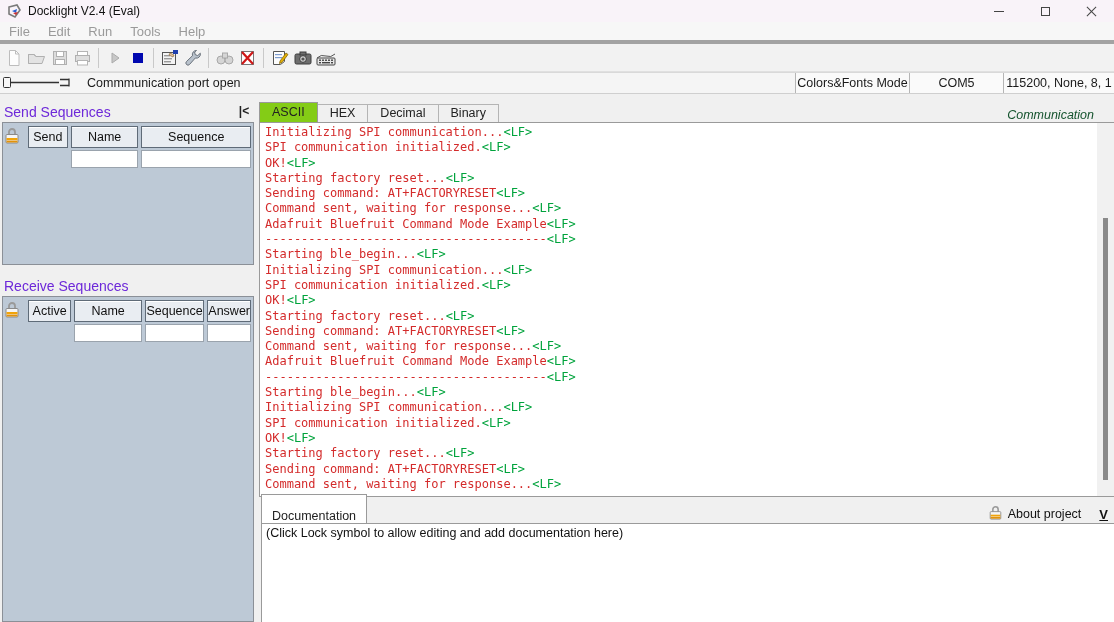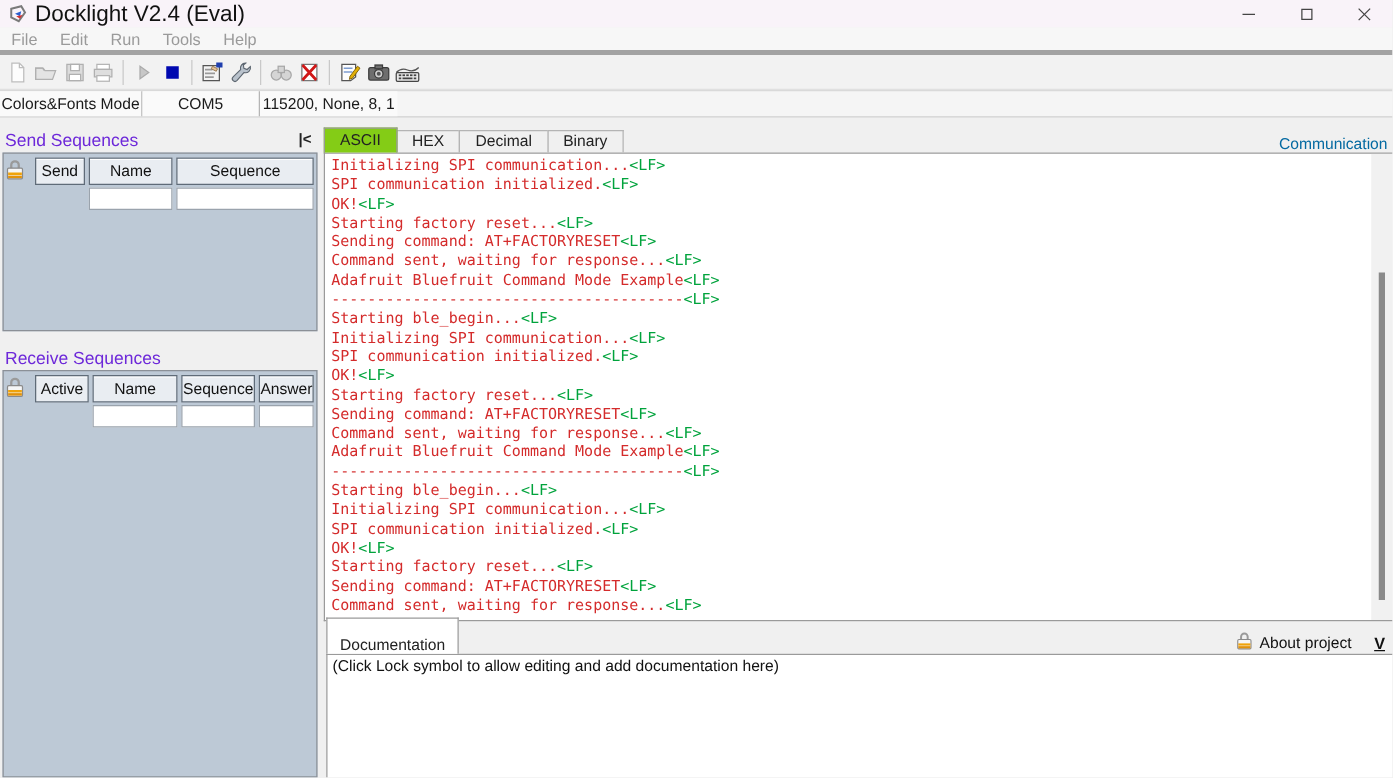--- a/index.html
+++ b/index.html
@@ -2,21 +2,21 @@
 <html><head>
 <meta charset="utf-8">
 <style>
   * { margin:0; padding:0; box-sizing:border-box; }
   html,body { width:1114px; height:622px; overflow:hidden; }
   body { font-family:"Liberation Sans", sans-serif; background:#f0f0f0; position:relative; font-size:12px; color:#1a1a1a; }
 
   
   .titlebar { position:absolute; top:0; left:0; width:1114px; height:22px; background:#f9f3f9; display:flex; align-items:center; }
   .app-icon { margin:0 6px 0 7px; display:flex; }
-  .win-title { font-size:18px; color:#111; }
+  .win-title { font-size:12px; color:#111; }
   .win-controls { margin-left:auto; display:flex; height:22px; }
   .win-btn { width:46px; height:22px; display:flex; align-items:center; justify-content:center; cursor:default; }
   .glyph-min { width:10px; border-bottom:1px solid #444; }
   .glyph-max { width:9px; height:9px; border:1px solid #444; }
   .glyph-close { position:relative; width:11px; height:11px; }
   .glyph-close::before,.glyph-close::after { content:""; position:absolute; left:-1px; top:5px; width:13px; height:1px; background:#444; }
   .glyph-close::before { transform:rotate(45deg); }
   .glyph-close::after { transform:rotate(-45deg); }
 
   
@@ -50,21 +50,21 @@
   .input-row { display:flex; gap:3px; margin-top:2px; }
   .input-cell { background:#fff; border:1px solid #9aa3ad; height:18px; }
   .w-send {width:40px;} .w-name-s {width:68px;} .w-seq-s {width:110px;}
   .w-active {width:44px;} .w-name-r {width:68px;} .w-seq-r {width:60px;} .w-ans {width:44px;}
   .sp-lock { width:20px; } .sp-send { width:40px; } .sp-active { width:44px; }
 
   
   .tabrow { position:absolute; top:103px; left:259px; width:855px; height:19px; display:flex; align-items:flex-end; }
   .tab { font-size:12.5px; padding:1px 12px 2px 12px; border:1px solid #b4b4b4; border-bottom:none; background:#f0f0f0; color:#222; margin-right:-1px; height:18px; }
   .tab.active { background:#84cc16; height:20px; position:relative; z-index:3; padding-top:2px; border-color:#9a9a9a; }
-  .comm-label { margin-left:auto; font-size:12.5px; color:#0369a1; padding-right:4px; }
+  .comm-label { margin-left:auto; font-size:12.5px; color:#14532d; padding-right:20px;font-style:italic; }
   .comm { position:absolute; top:122px; left:259px; width:855px; height:375px; background:#fff; border:1px solid #9a9a9a; border-right:none; overflow:hidden; z-index:2; }
   .comm-text { padding:2px 20px 0 5px; font-family:"DejaVu Sans Mono","Liberation Mono",monospace; font-size:12px; line-height:15.3px; white-space:pre; }
   .rx { color:#d42b2b; }
   .lf { color:#00a33c; }
   .vscroll { position:absolute; top:0; right:0; width:17px; height:373px; background:#f1f1f1; }
   .vthumb { position:absolute; top:95px; right:6px; width:5px; height:262px; background:#8a8a8a; }
 
   
   .doc-tabrow { position:absolute; top:503px; left:261px; width:853px; height:20px; display:flex; align-items:flex-end; }
   .doc-tab { font-size:12.5px; padding:14px 10px; border:1px solid #9a9a9a; border-bottom:none; background:#fff; height:20px; position:relative; z-index:3; color:#222;text-align:center; }
@@ -203,20 +203,28 @@
           <rect x="16" y="10.5" width="2" height="1.4"></rect>
           <rect x="4" y="13" width="2" height="1.4"></rect>
           <rect x="7" y="13" width="8" height="1.4"></rect>
           <rect x="16" y="13" width="2" height="1.4"></rect>
         </g>
       </svg>
     </span>
 </div>
 
 <div class="statusrow">
+  <div class="status-msg">
+    <svg width="78" height="14" viewBox="0 0 78 14">
+      <rect x="0.5" y="1.5" width="7" height="10" rx="1" fill="#f7f7f7" stroke="#333"></rect>
+      <line x1="8" y1="6.5" x2="56" y2="6.5" stroke="#333" stroke-width="1.6"></line>
+      <path d="M57 3.5 h9 v6 h-9 M66 3.5 v-1 M66 9.5 v1" fill="none" stroke="#333" stroke-width="1.3"></path>
+    </svg>
+    <span>Commmunication port open</span>
+  </div>
   <div class="status-cell cell-mode">Colors&amp;Fonts Mode</div>
   <div class="status-cell cell-port">COM5</div>
   <div class="status-cell cell-settings">115200, None, 8, 1</div>
 </div>
 
 <div class="section-label" style="top:104px;">Send Sequences</div>
 <div class="collapse-btn">|&lt;</div>
 
 <div class="panel panel-send">
   <div class="hdr-row">

